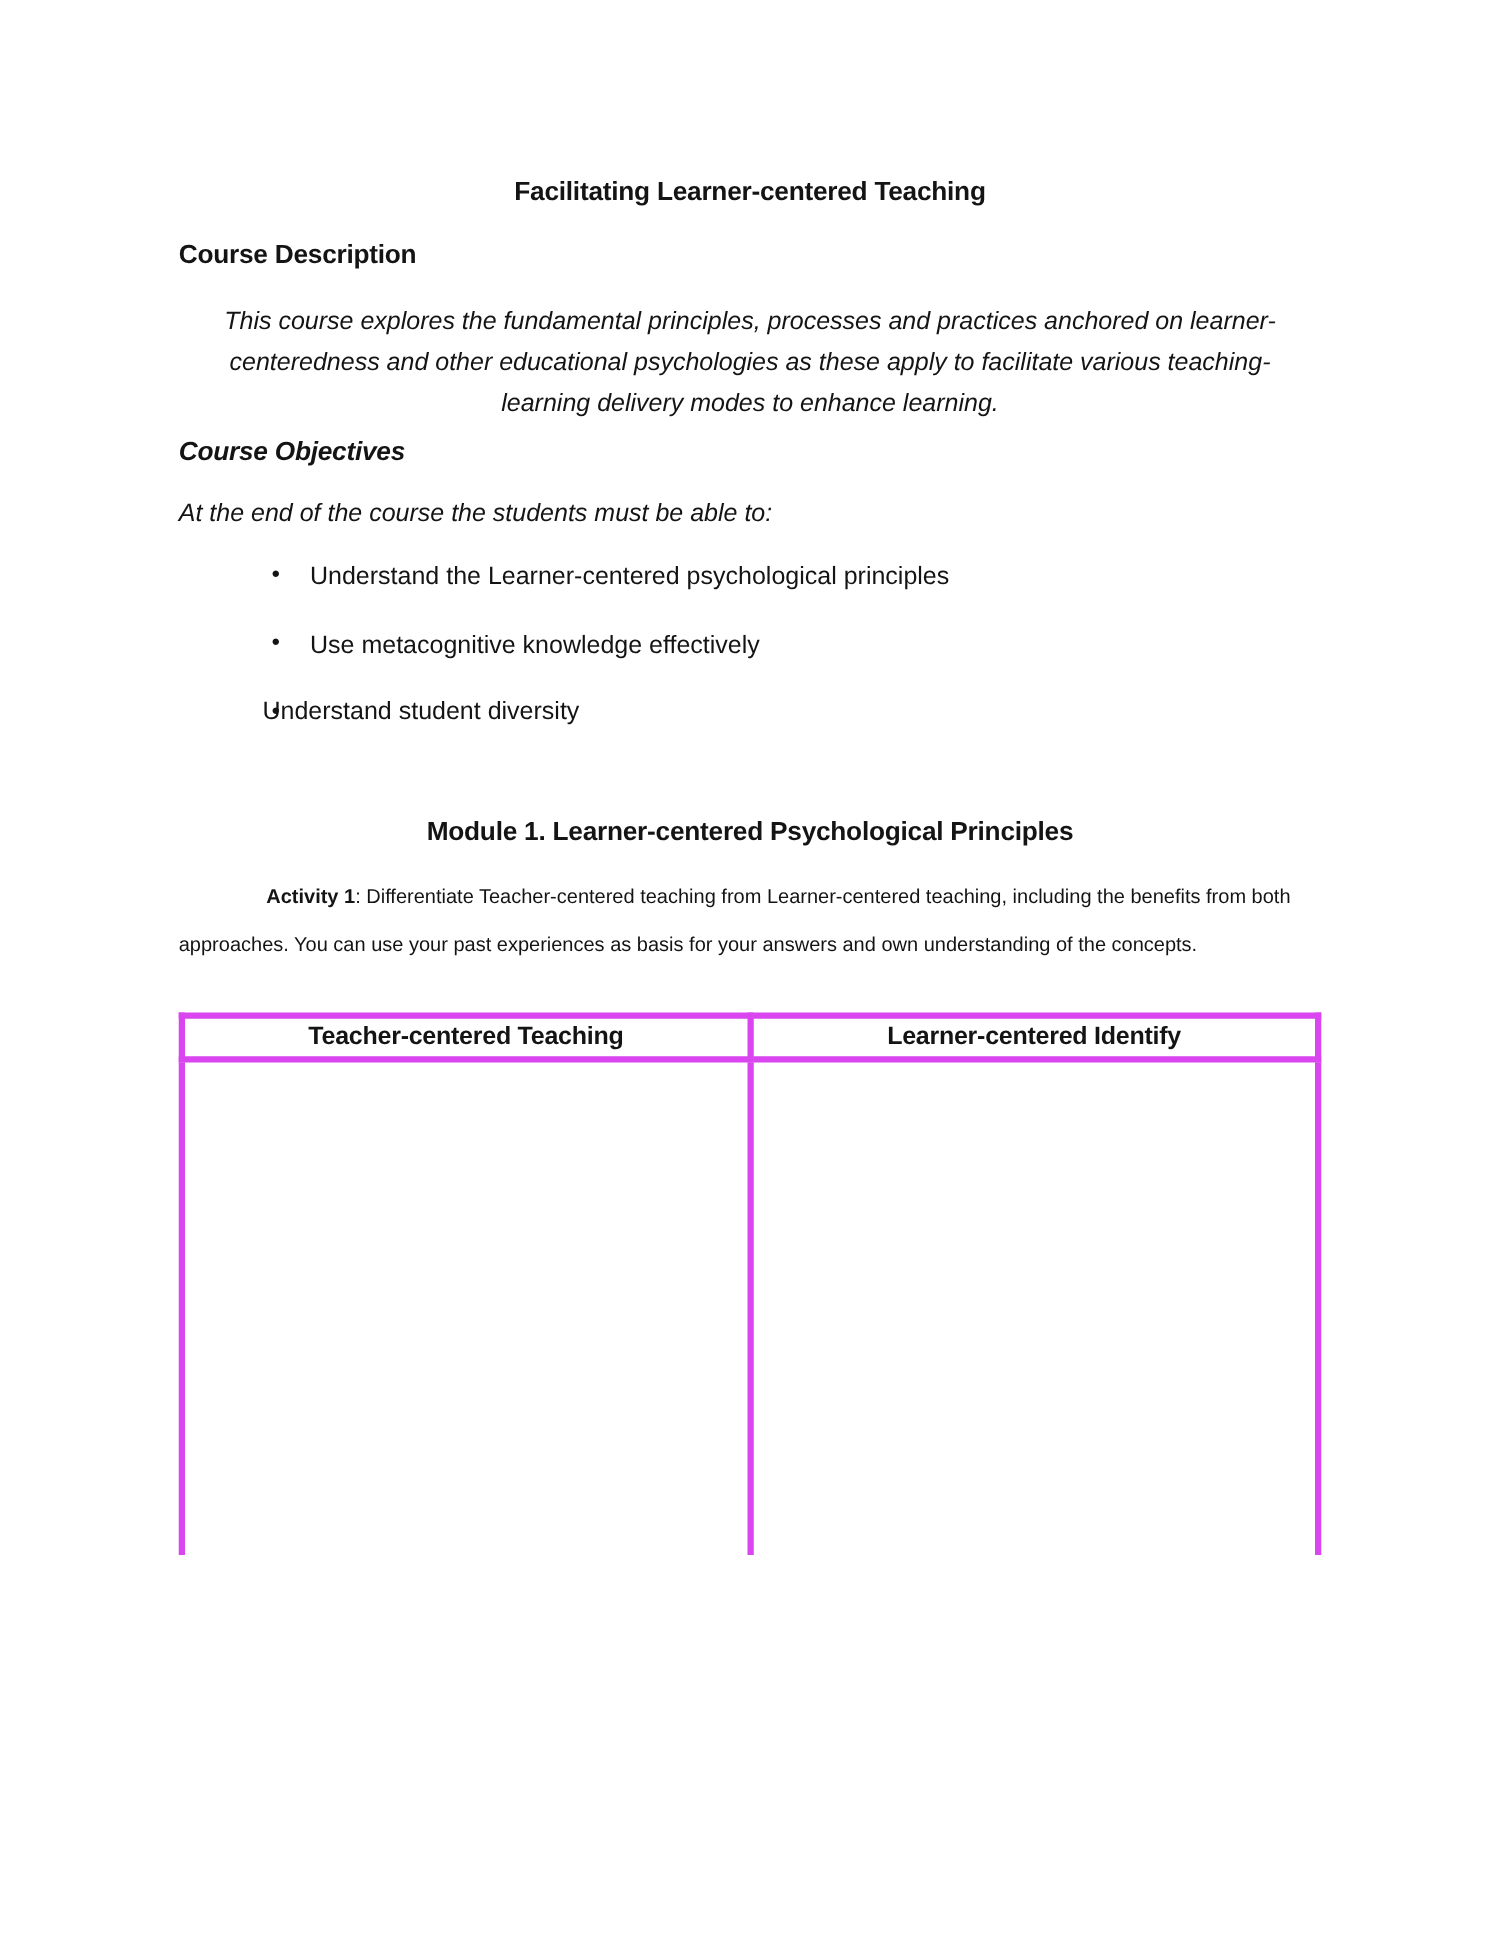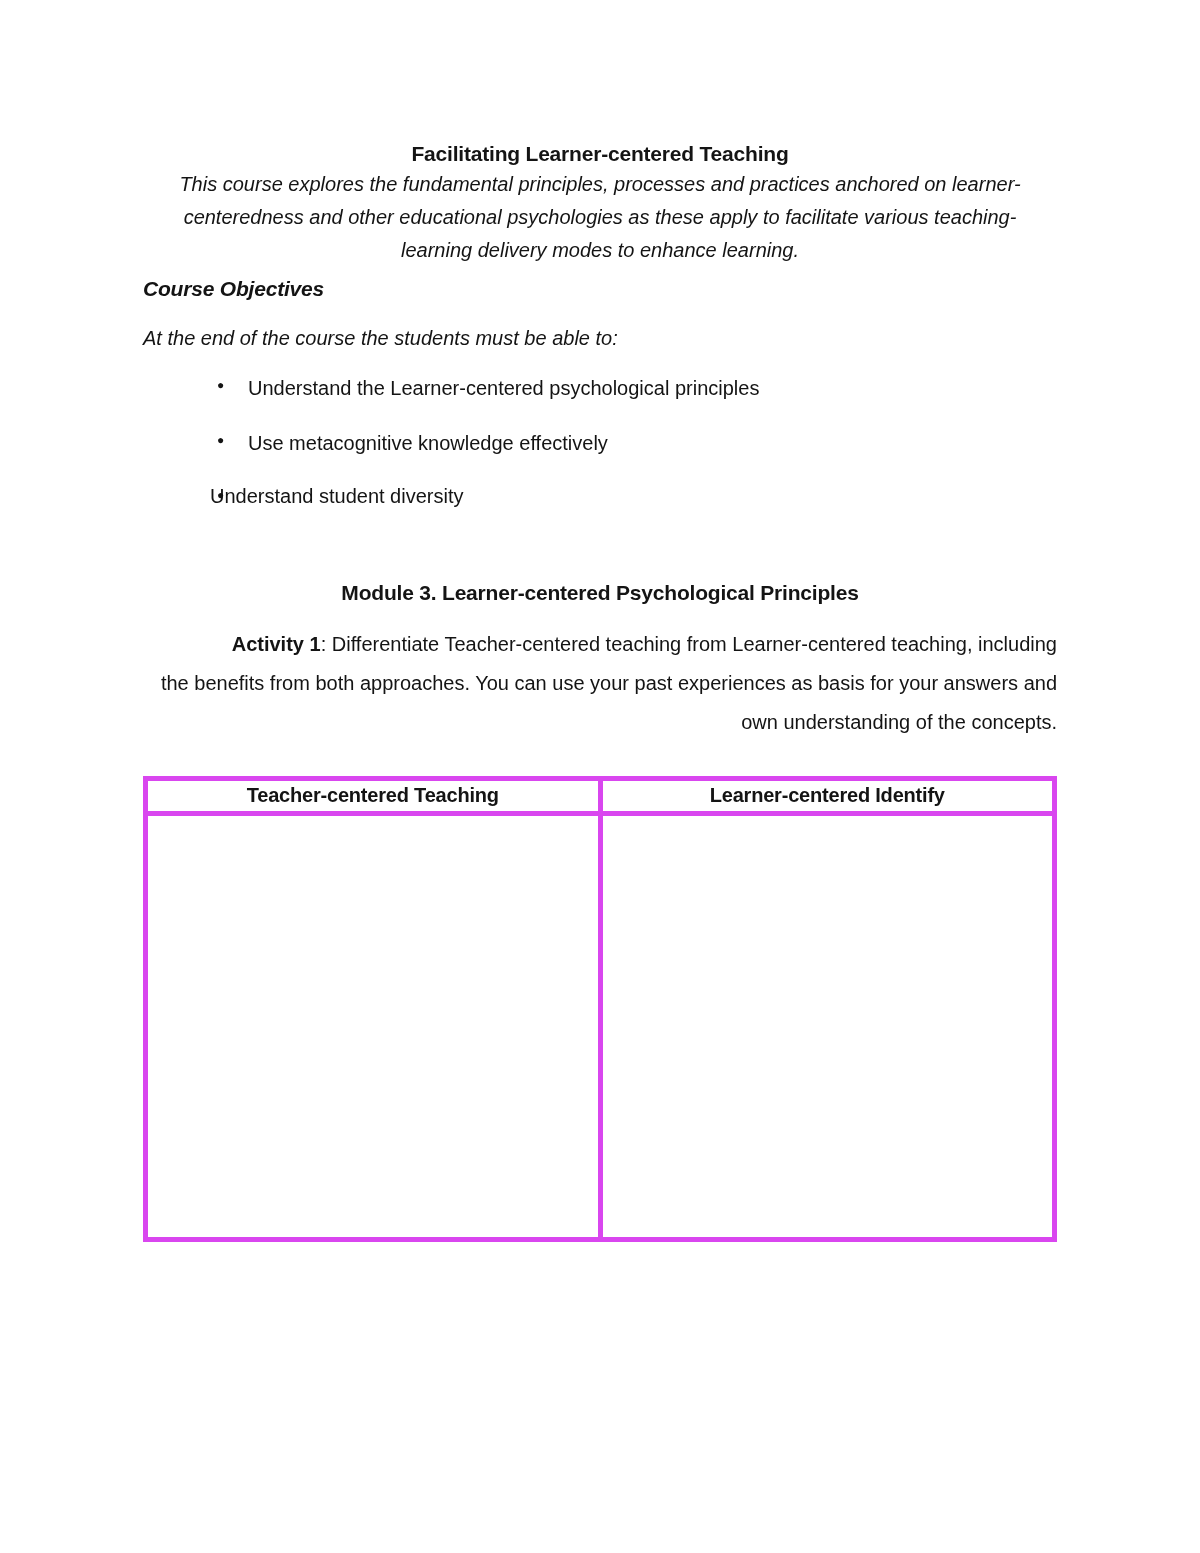--- a/index.html
+++ b/index.html
@@ -28,20 +28,21 @@
 
   .section-heading {
     font-size: 21px;
     font-weight: bold;
     line-height: 28px;
     margin-top: 22px;
     letter-spacing: -0.2px;
   }
 
   .course-desc-body {
+    margin-top: 23px;
     font-size: 20px;
     font-style: italic;
     text-align: center;
     line-height: 33px;
     padding: 0 10px;
   }
 
   .objectives-heading {
     font-size: 21px;
     font-weight: bold;
@@ -90,24 +91,24 @@
     margin-top: 69px;
     font-size: 21px;
     font-weight: bold;
     text-align: center;
     line-height: 28px;
     letter-spacing: -0.2px;
   }
 
   .activity-para {
     margin-top: 18px;
-    font-size: 20px;
+    font-size: 16px;
     line-height: 39px;
     text-indent: 70px;
-    text-align: right;
+    text-align: left;
   }
   .activity-para .activity-label { font-weight: bold; }
 
   table.compare-table {
     margin-top: 34px;
     width: 914px;
     border-collapse: collapse;
     table-layout: fixed;
   }
   table.compare-table th,
@@ -128,20 +129,21 @@
   }
 </style>
 </head>
 <body>
 
 <div class="page">
   <div class="content">
 
     <div class="doc-title">Facilitating Learner-centered Teaching</div>
 
+    <div class="section-heading">Course Description</div>
 
     <div class="course-desc-body">This course explores the fundamental principles, processes and practices anchored on learner-centeredness and other educational psychologies as these apply to facilitate various teaching-learning delivery modes to enhance learning.</div>
 
     <div class="objectives-heading">Course Objectives</div>
 
     <div class="objectives-intro">At the end of the course the students must be able to:</div>
 
     <ul class="objectives-list">
       <li>
         <span class="bullet-dot">●</span>
@@ -151,21 +153,21 @@
         <span class="bullet-dot">●</span>
         <span>Use metacognitive knowledge effectively</span>
       </li>
       <li>
         <span class="bullet-dot">●</span>
       </li>
     </ul>
 
     <div class="objectives-trailing">Understand student diversity</div>
 
-    <div class="module-heading">Module 3. Learner-centered Psychological Principles</div>
+    <div class="module-heading">Module 1. Learner-centered Psychological Principles</div>
 
     <div class="activity-para">
       <span class="activity-label">Activity 1</span><span>: Differentiate Teacher-centered teaching from Learner-centered teaching, including the benefits from both approaches. You can use your past experiences as basis for your answers and own understanding of the concepts.</span>
     </div>
 
     <table class="compare-table">
       <thead>
         <tr>
           <th>Teacher-centered Teaching</th>
           <th>Learner-centered Identify</th>

